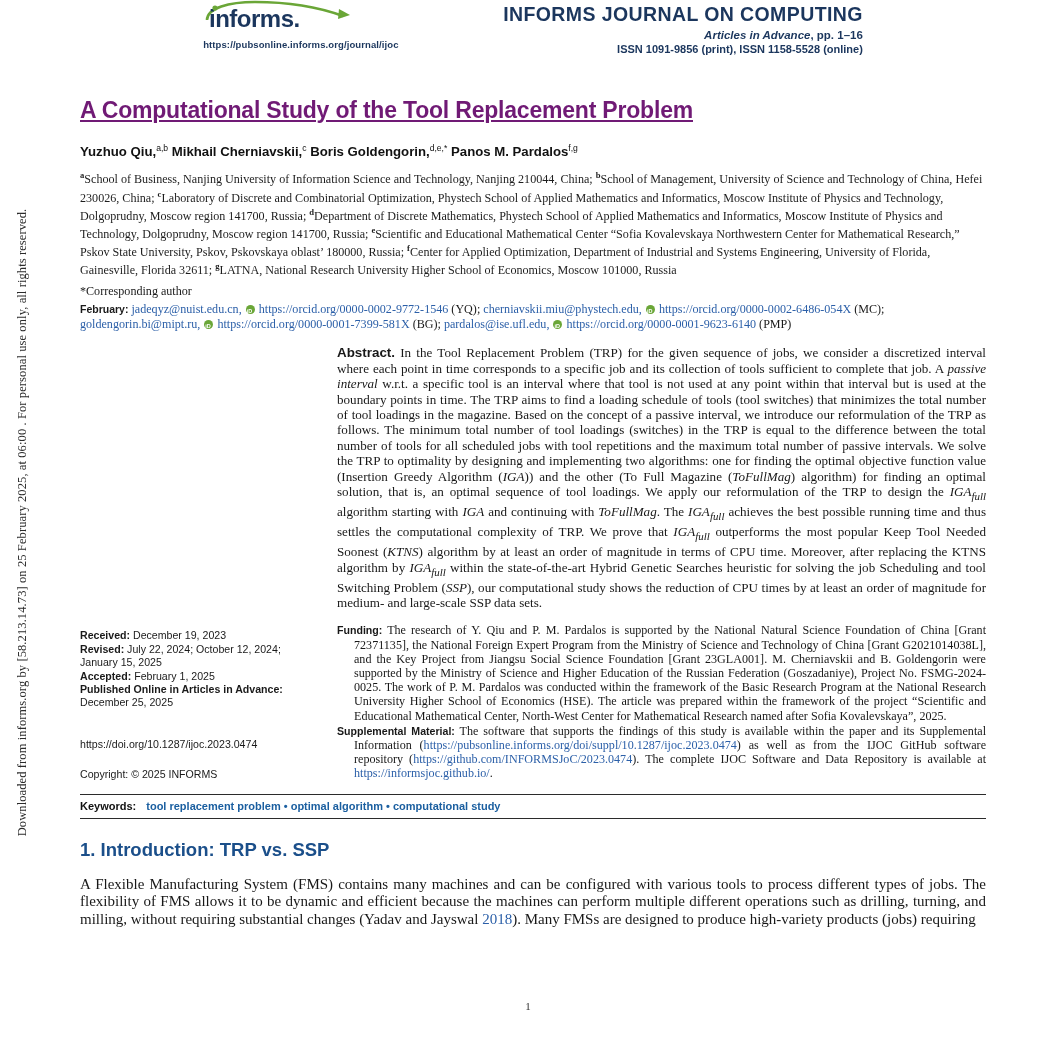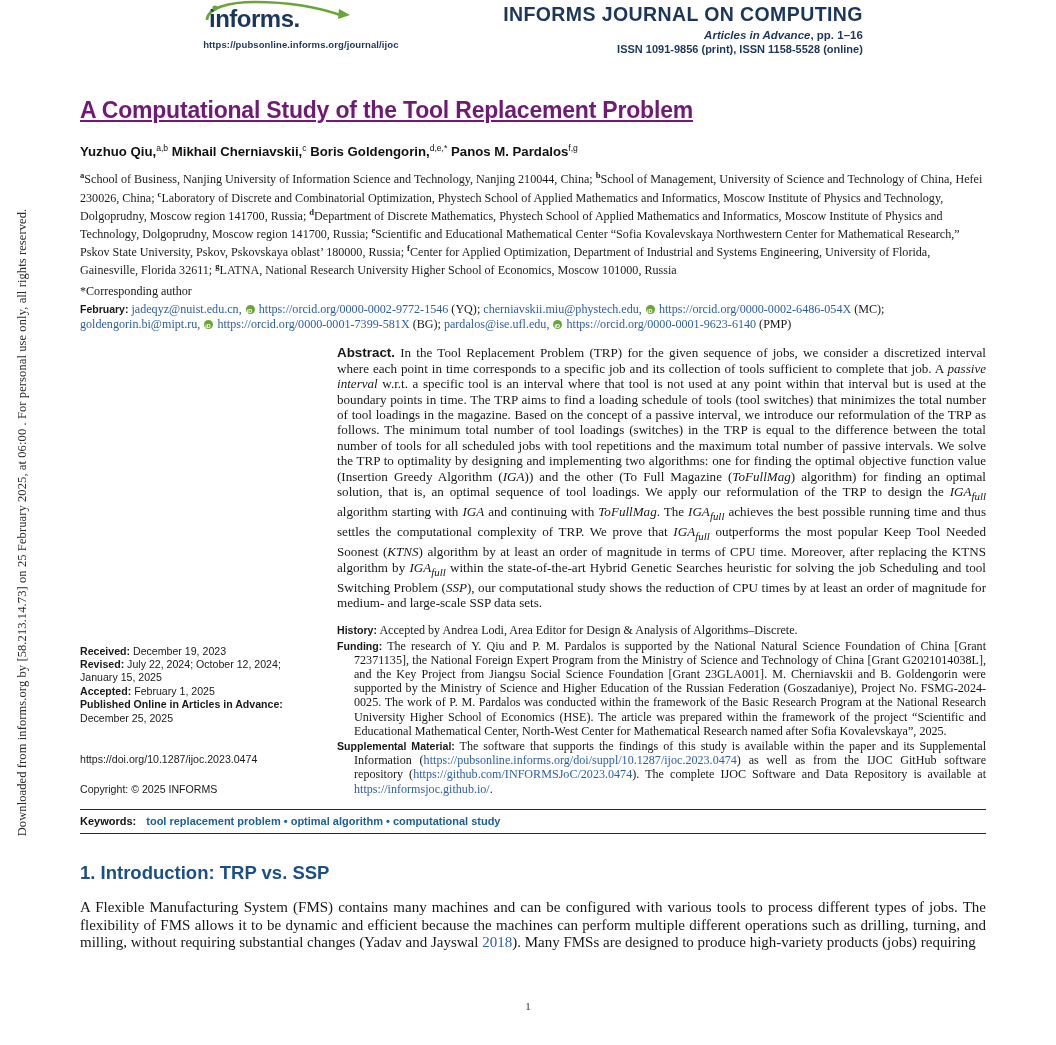--- a/index.html
+++ b/index.html
@@ -218,21 +218,21 @@
     padding: 5px 0 6px 0;
     font-family: "Liberation Sans", sans-serif;
     font-size: 11px;
   }
   .kw-label { font-weight: bold; color: #111; }
   .kw-items { color: #1b5fa0; font-weight: bold; margin-left: 10px; }
   .rule-bottom { border-top: 1.6px solid #2b2b2b; }
 
   
   .section-title {
-    margin-top: 28px;
+    margin-top: 20px;
     font-family: "Liberation Sans", sans-serif;
     font-size: 18.5px;
     font-weight: bold;
     color: #1b4f8a;
   }
   .body-text {
     margin-top: 8px;
     font-size: 15px;
     line-height: 17.4px;
     text-align: justify;
@@ -338,23 +338,20 @@
         <div class="meta-gap-1">https://doi.org/10.1287/ijoc.2023.0474</div>
         <div class="meta-gap-2">Copyright: © 2025 INFORMS</div>
       </div>
 
       <div class="abstract-col">
         <div class="abs-body">
           <span class="ab-head">Abstract.</span><span> In the Tool Replacement Problem (TRP) for the given sequence of jobs, we consider a discretized interval where each point in time corresponds to a specific job and its collection of tools sufficient to complete that job. A </span><em>passive interval</em><span> w.r.t. a specific tool is an interval where that tool is not used at any point within that interval but is used at the boundary points in time. The TRP aims to find a loading schedule of tools (tool switches) that minimizes the total number of tool loadings in the magazine. Based on the concept of a passive interval, we introduce our reformulation of the TRP as follows. The minimum total number of tool loadings (switches) in the TRP is equal to the difference between the total number of tools for all scheduled jobs with tool repetitions and the maximum total number of passive intervals. We solve the TRP to optimality by designing and implementing two algorithms: one for finding the optimal objective function value (Insertion Greedy Algorithm (</span><em>IGA</em><span>)) and the other (To Full Magazine (</span><em>ToFullMag</em><span>) algorithm) for finding an optimal solution, that is, an optimal sequence of tool loadings. We apply our reformulation of the TRP to design the </span><em>IGA</em><em><sub>full</sub></em><span> algorithm starting with </span><em>IGA</em><span> and continuing with </span><em>ToFullMag</em><span>. The </span><em>IGA</em><em><sub>full</sub></em><span> achieves the best possible running time and thus settles the computational complexity of TRP. We prove that </span><em>IGA</em><em><sub>full</sub></em><span> outperforms the most popular Keep Tool Needed Soonest (</span><em>KTNS</em><span>) algorithm by at least an order of magnitude in terms of CPU time. Moreover, after replacing the KTNS algorithm by </span><em>IGA</em><em><sub>full</sub></em><span> within the state-of-the-art Hybrid Genetic Searches heuristic for solving the job Scheduling and tool Switching Problem (</span><em>SSP</em><span>), our computational study shows the reduction of CPU times by at least an order of magnitude for medium- and large-scale SSP data sets.</span>
         </div>
 
         <div class="notes">
-          <div class="note-row">
-            <span class="note-label">History:</span><span> Accepted by Andrea Lodi, Area Editor for Design &amp; Analysis of Algorithms–Discrete.</span>
-          </div>
           <div class="note-row note-indent">
             <span class="note-label">Funding:</span><span> The research of Y. Qiu and P. M. Pardalos is supported by the National Natural Science Foundation of China [Grant 72371135], the National Foreign Expert Program from the Ministry of Science and Technology of China [Grant G2021014038L], and the Key Project from Jiangsu Social Science Foundation [Grant 23GLA001]. M. Cherniavskii and B. Goldengorin were supported by the Ministry of Science and Higher Education of the Russian Federation (Goszadaniye), Project No. FSMG-2024-0025. The work of P. M. Pardalos was conducted within the framework of the Basic Research Program at the National Research University Higher School of Economics (HSE). The article was prepared within the framework of the project “Scientific and Educational Mathematical Center, North-West Center for Mathematical Research named after Sofia Kovalevskaya”, 2025.</span>
           </div>
           <div class="note-row note-indent">
             <span class="note-label">Supplemental Material:</span><span> The software that supports the findings of this study is available within the paper and its Supplemental Information (</span><span class="link">https://pubsonline.informs.org/doi/suppl/10.1287/ijoc.2023.0474</span><span>) as well as from the IJOC GitHub software repository (</span><span class="link">https://github.com/INFORMSJoC/2023.0474</span><span>). The complete IJOC Software and Data Repository is available at </span><span class="link">https://informsjoc.github.io/</span><span>.</span>
           </div>
         </div>
       </div>
     </div>
 

